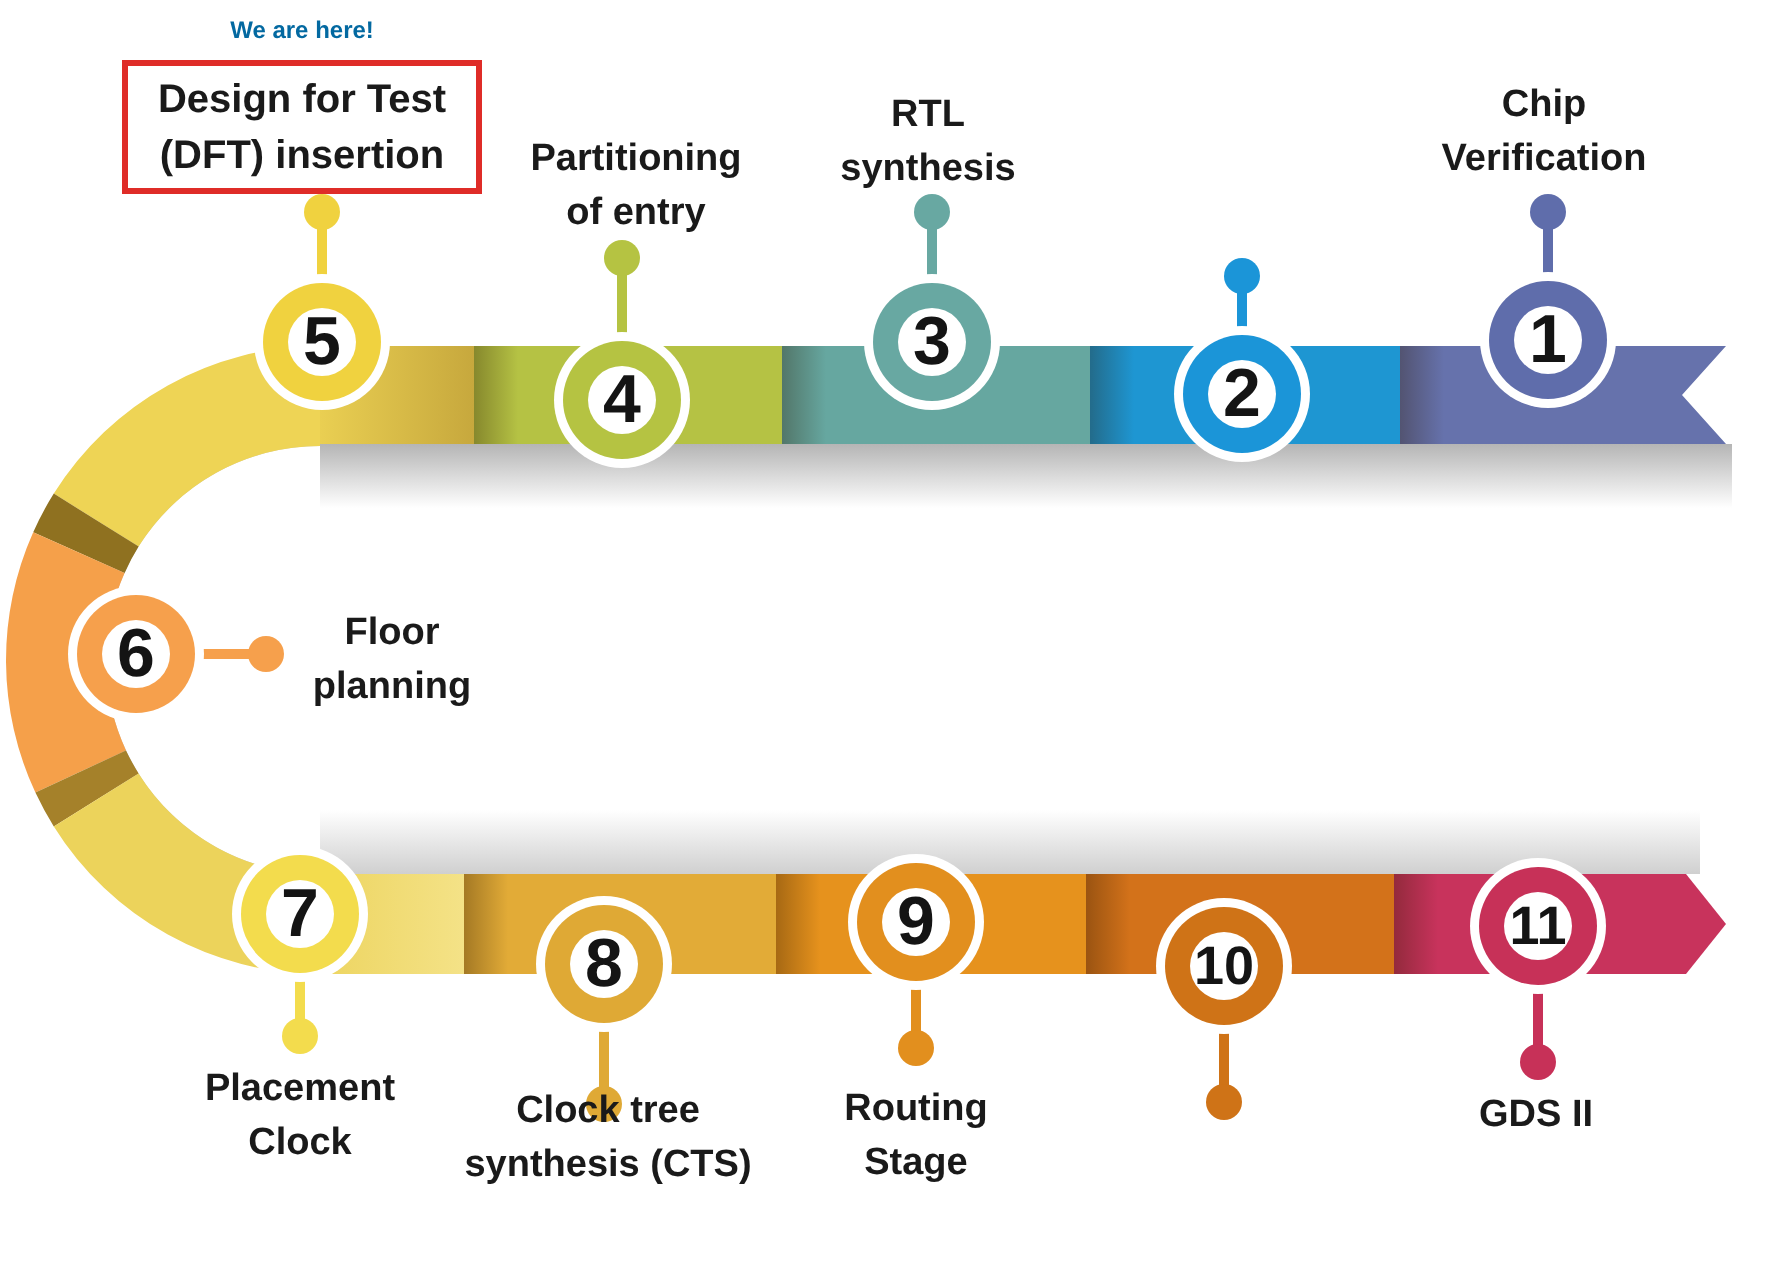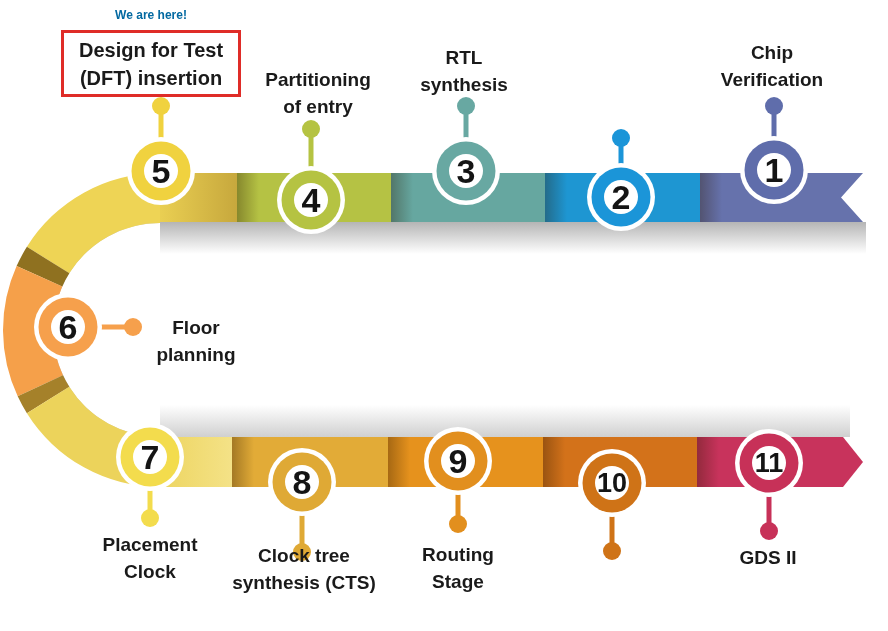--- a/index.html
+++ b/index.html
@@ -179,21 +179,21 @@
 <div id="current-box">
   <div class="lbl">Design for Test
 (DFT) insertion</div>
 </div>
 <div class="lbl" style="left:318px;top:66px">Partitioning
 of entry</div>
 <div class="lbl" style="left:464px;top:44px">RTL
 synthesis</div>
 <div class="lbl" style="left:772px;top:39px">Chip
 Verification</div>
-<div class="lbl" style="left:196px;top:314px">Floor
+<div class="lbl" style="left:196px;top:303px">Floor
 planning</div>
 <div class="lbl" style="left:150px;top:531px">Placement
 Clock</div>
 <div class="lbl" style="left:304px;top:542px">Clock tree
 synthesis (CTS)</div>
 <div class="lbl" style="left:458px;top:541px">Routing
 Stage</div>
 <div class="lbl" style="left:768px;top:544px">GDS II</div>
 
 </div>

